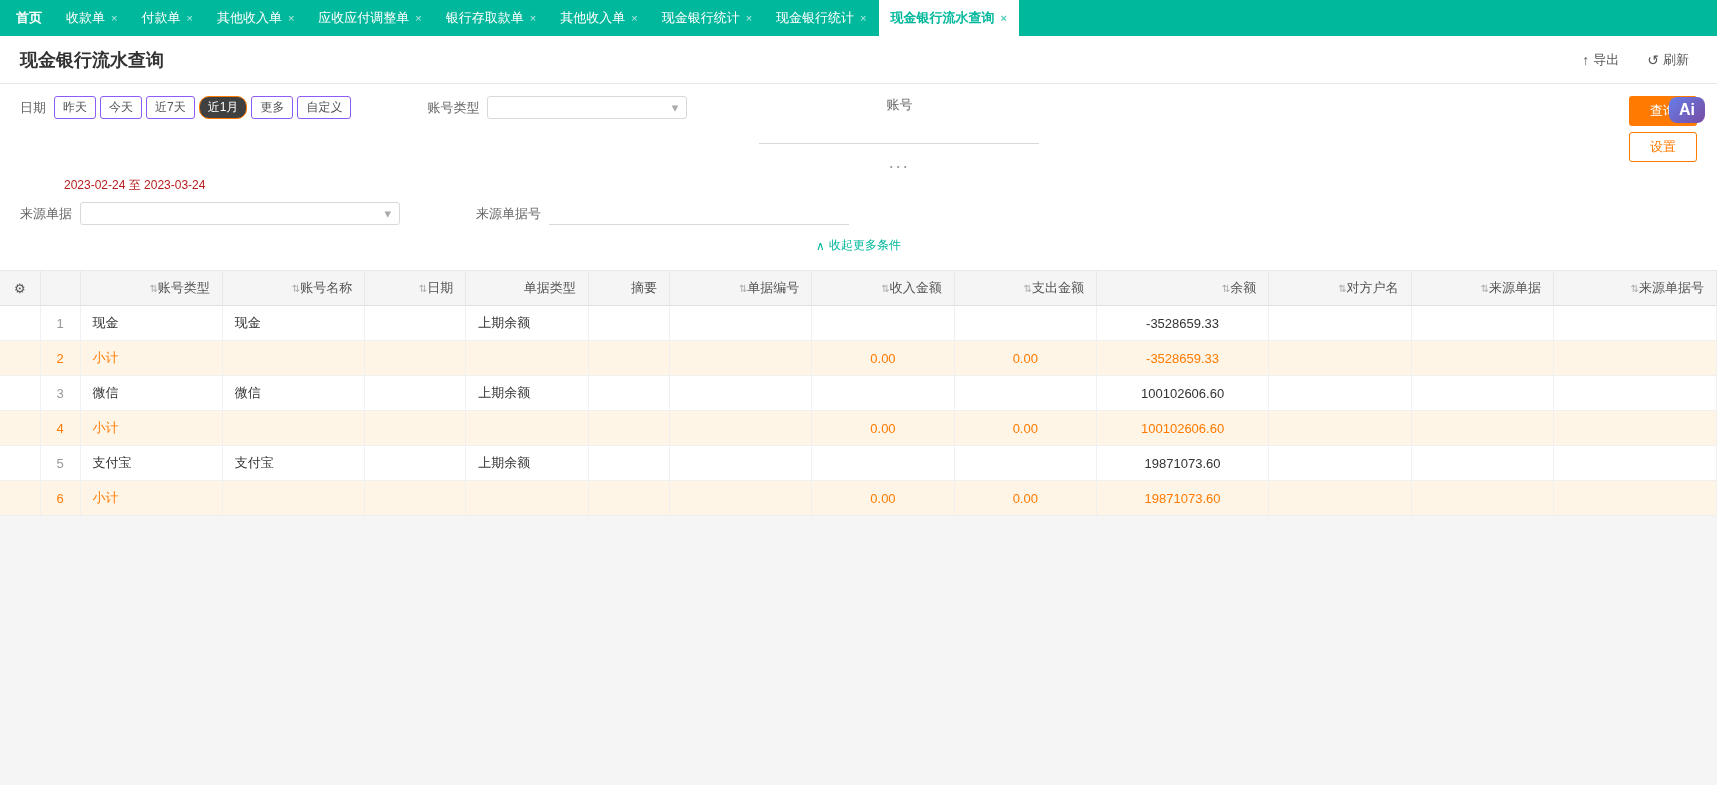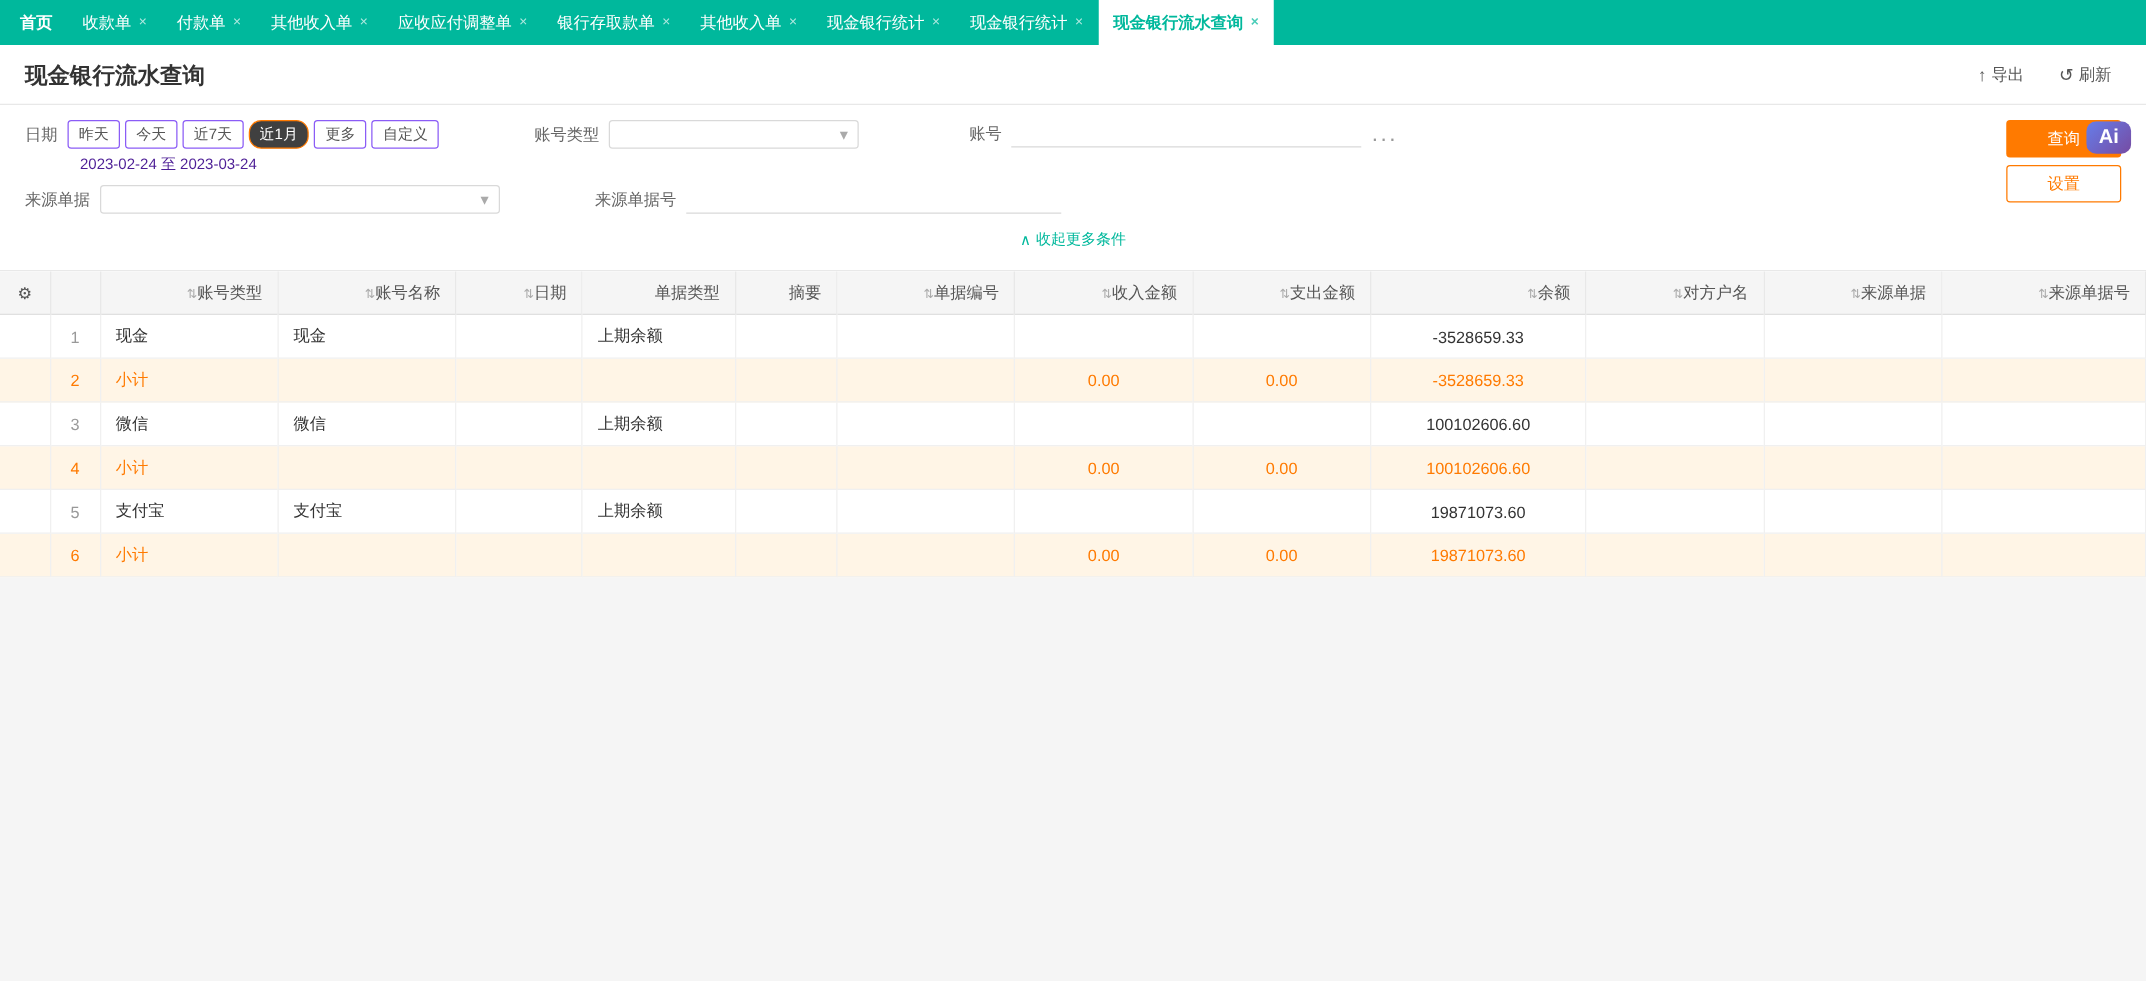--- a/index.html
+++ b/index.html
@@ -107,21 +107,21 @@
       color: #555;
     }
     .date-btn.active {
       background: #404040;
       border-color: #ff7a00;
       color: #fff;
       border-radius: 10px;
     }
     .date-range-text {
       font-size: 12px;
-      color: #4c1d95;
+      color: #b91c1c;
       margin-left: 4px;
     }
     .filter-select {
       display: flex;
       align-items: center;
       border: 1px solid #d9d9d9;
       border-radius: 3px;
       padding: 3px 8px;
       background: #fff;
       min-width: 140px;
@@ -152,21 +152,21 @@
       border-radius: 3px;
       padding: 6px 16px;
       cursor: pointer;
       font-size: 13px;
     }
     .btn-settings {
       background: #fff;
       color: #ff7a00;
       border: 1px solid #ff7a00;
       border-radius: 3px;
-      padding: 5px 32px;
+      padding: 5px 20px;
       cursor: pointer;
       font-size: 13px;
     }
 
     .filter-actions-col {
       display: flex;
       flex-direction: column;
       gap: 6px;
       margin-left: auto;
     }
@@ -328,21 +328,21 @@
             <button class="date-btn">自定义</button>
           </div>
         </div>
         <div class="filter-group" style="margin-left: 60px;">
           <span class="filter-label">账号类型</span>
           <div class="filter-select filter-select-wide">
             <span></span>
             <span style="color:#aaa;">▾</span>
           </div>
         </div>
-        <div class="filter-group" style="margin-left: 72px;">
+        <div class="filter-group" style="margin-left: 56px; flex-direction: column;">
           <span class="filter-label">账号</span>
           <input class="filter-input" type="text" style="width: 280px;">
           <span class="filter-dots">...</span>
         </div>
       </div>
       <div style="margin-left: 40px; margin-top: -4px; margin-bottom: 8px;">
         <span class="date-range-text">2023-02-24 至 2023-03-24</span>
       </div>
 
       <div class="filter-row">

